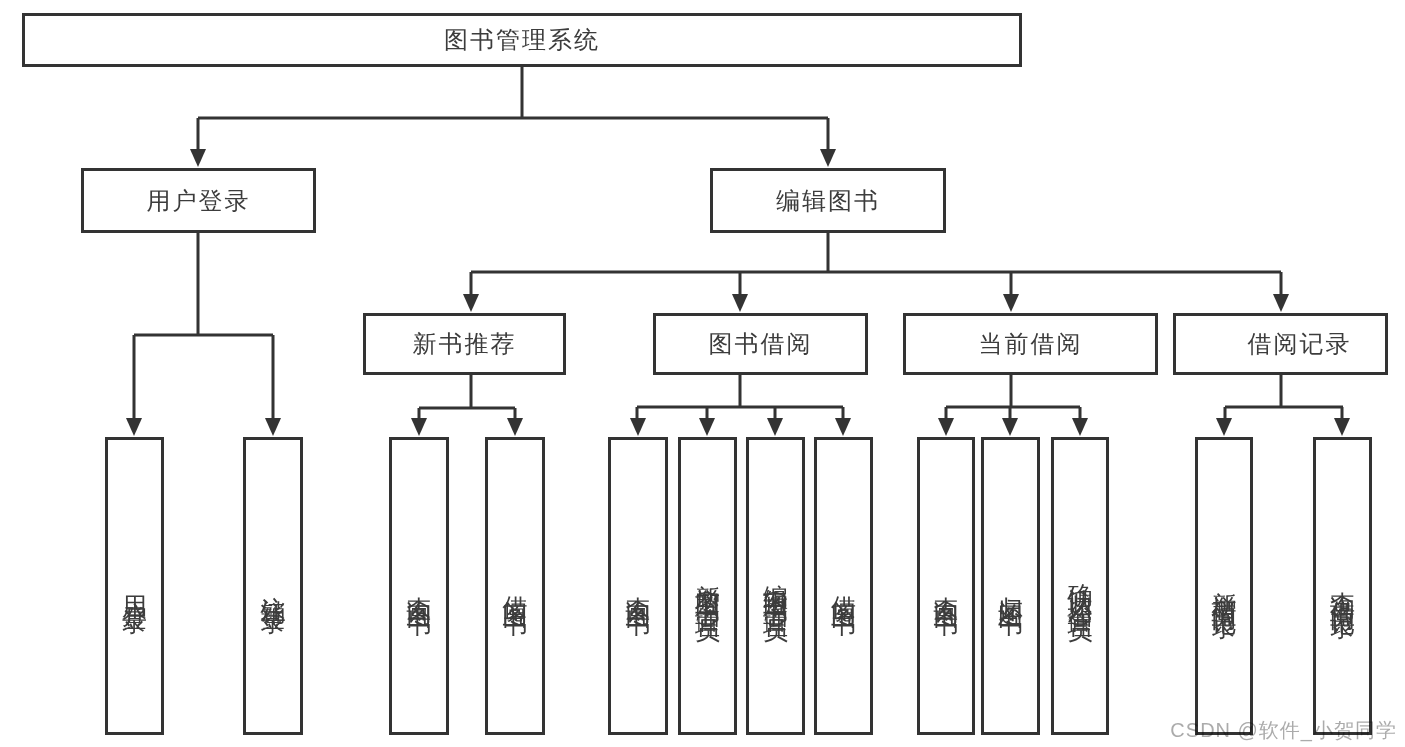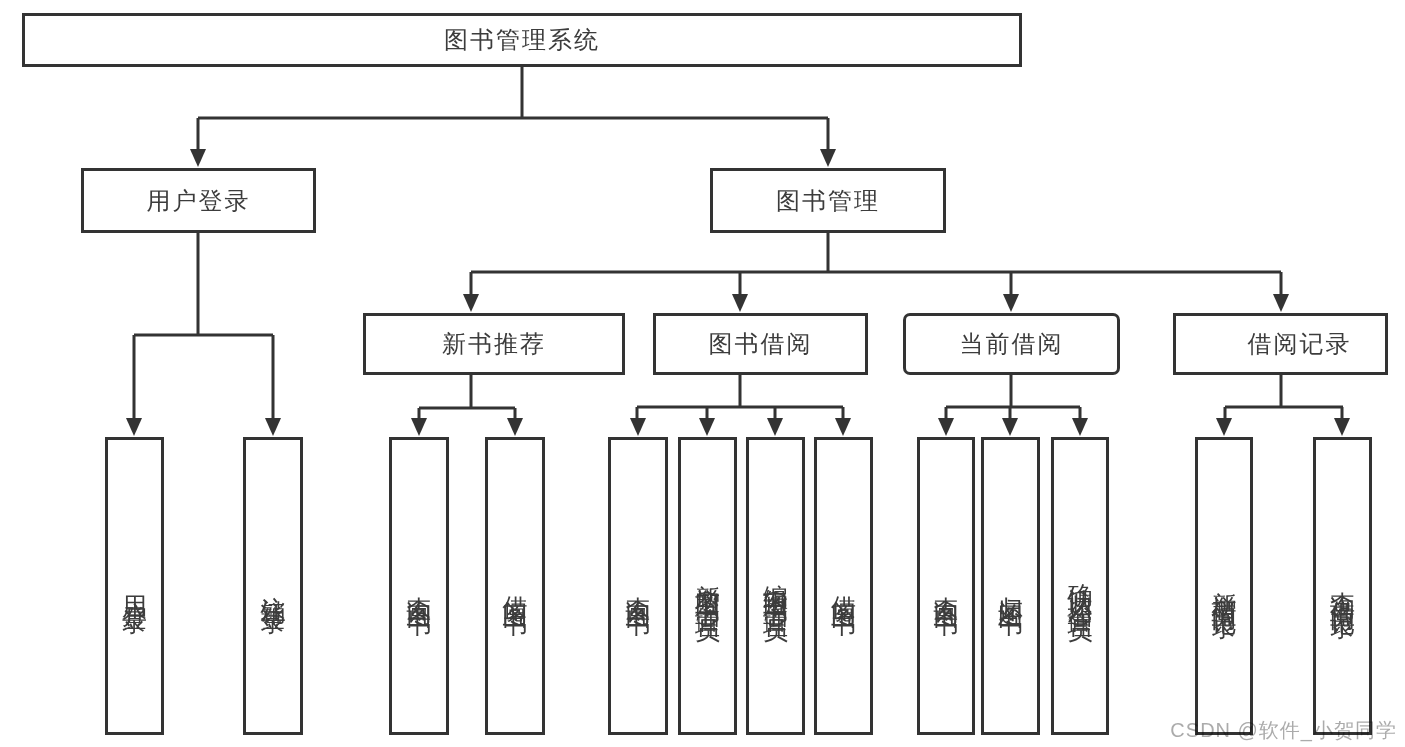--- a/index.html
+++ b/index.html
@@ -37,23 +37,23 @@
   .v {
     writing-mode: vertical-rl;
     font-size: 25px;
     letter-spacing: 5px;
     line-height: 1;
   }
   
   .n-root  { left: 22px;  top: 13px;  width: 1000px; height: 54px; }
   .n-l2a   { left: 81px;  top: 168px; width: 235px;  height: 65px; }
   .n-l2b   { left: 710px; top: 168px; width: 236px;  height: 65px; }
-  .n-l3a   { left: 363px; top: 313px; width: 262px;  height: 62px; }
+  .n-l3a   { left: 363px; top: 313px; width: 203px;  height: 62px; }
   .n-l3b   { left: 633px; top: 313px; width: 215px;  height: 62px; margin-left: 20px; }
-  .n-l3c   { left: 903px; top: 313px; width: 217px;  height: 62px; border-radius: 7px; }
+  .n-l3c   { left: 903px; top: 313px; width: 255px;  height: 62px; }
   .n-l3d   { left: 1173px;top: 313px; width: 215px;  height: 62px; padding-left: 38px; }
   .leaf    { top: 437px; height: 298px; }
   .lf-1  { left: 105px;  width: 59px; }
   .lf-2  { left: 243px;  width: 60px; }
   .lf-3  { left: 389px;  width: 60px; }
   .lf-4  { left: 485px;  width: 60px; }
   .lf-5  { left: 608px;  width: 60px; }
   .lf-6  { left: 678px;  width: 59px; }
   .lf-7  { left: 746px;  width: 59px; }
   .lf-8  { left: 814px;  width: 59px; }
@@ -107,21 +107,21 @@
       <polygon points="1002,418 1018,418 1010,436"></polygon>
       <polygon points="1072,418 1088,418 1080,436"></polygon>
       <polygon points="1216,418 1232,418 1224,436"></polygon>
       <polygon points="1334,418 1350,418 1342,436"></polygon>
     </g>
   </svg>
 
   <div class="box h n-root">图书管理系统</div>
 
   <div class="box h n-l2a">用户登录</div>
-  <div class="box h n-l2b">图书管理</div>
+  <div class="box h n-l2b">编辑图书</div>
 
   <div class="box h n-l3a">新书推荐</div>
   <div class="box h n-l3b">图书借阅</div>
   <div class="box h n-l3c">当前借阅</div>
   <div class="box h n-l3d">借阅记录</div>
 
   <div class="box v leaf lf-1">用户登录</div>
   <div class="box v leaf lf-2">注销登录</div>
 
   <div class="box v leaf lf-3">查询图书</div>

